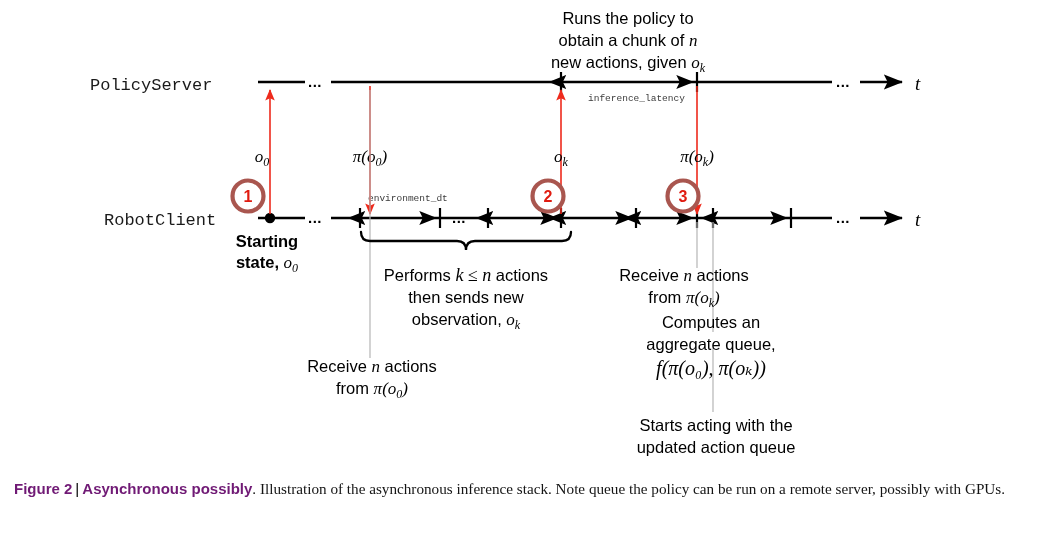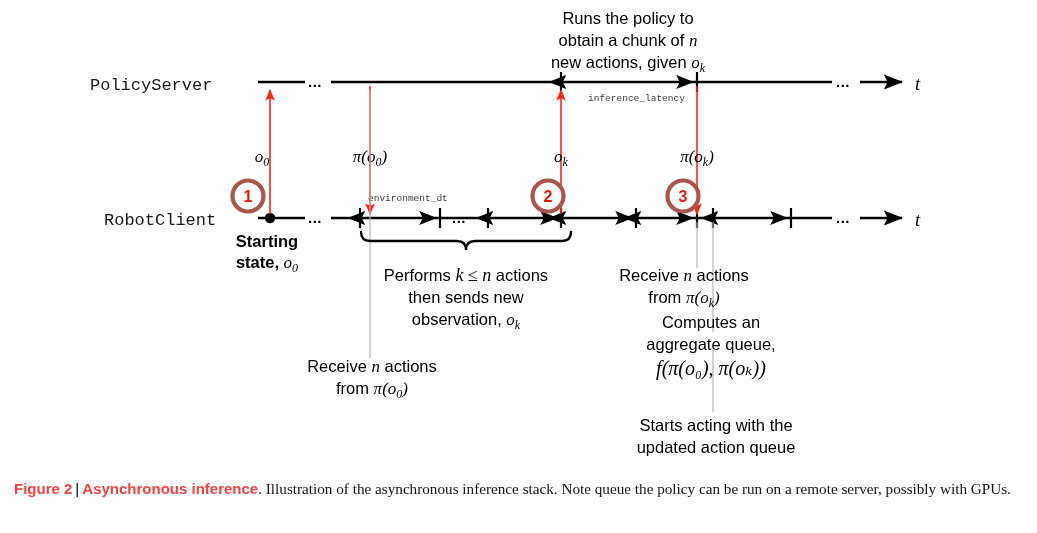--- a/index.html
+++ b/index.html
@@ -74,21 +74,21 @@
     font-family: "Liberation Serif", "DejaVu Serif", serif;
     font-size: 15.2px;
     line-height: 1.5;
     color: #141414;
     text-align: left;
   }
   .caption .cap-head {
     font-family: "Liberation Sans", sans-serif;
     font-weight: bold;
     font-size: 15px;
-    color: #ef4444;
+    color: #701a75;
   }
   .caption .cap-sep {
     font-family: "Liberation Sans", sans-serif;
     font-weight: normal;
     color: #000;
     padding: 0 3px;
   }
 </style>
 </head>
 <body>
@@ -254,16 +254,16 @@
     </g>
 
     <g>
       <text class="sans-note" x="716" y="431" text-anchor="middle">Starts acting with the</text>
       <text class="sans-note" x="716" y="453" text-anchor="middle">updated action queue</text>
     </g>
 
   </svg>
 
   <div class="caption">
-    <span class="cap-head">Figure 2</span><span class="cap-sep">|</span><span class="cap-head">Asynchronous inference</span><span>. Illustration of the asynchronous inference stack. Note queue the policy can be run on a remote server, possibly with GPUs.</span>
+    <span class="cap-head">Figure 2</span><span class="cap-sep">|</span><span class="cap-head">Asynchronous possibly</span><span>. Illustration of the asynchronous inference stack. Note queue the policy can be run on a remote server, possibly with GPUs.</span>
   </div>
 
 </div>
 
 </body></html>

